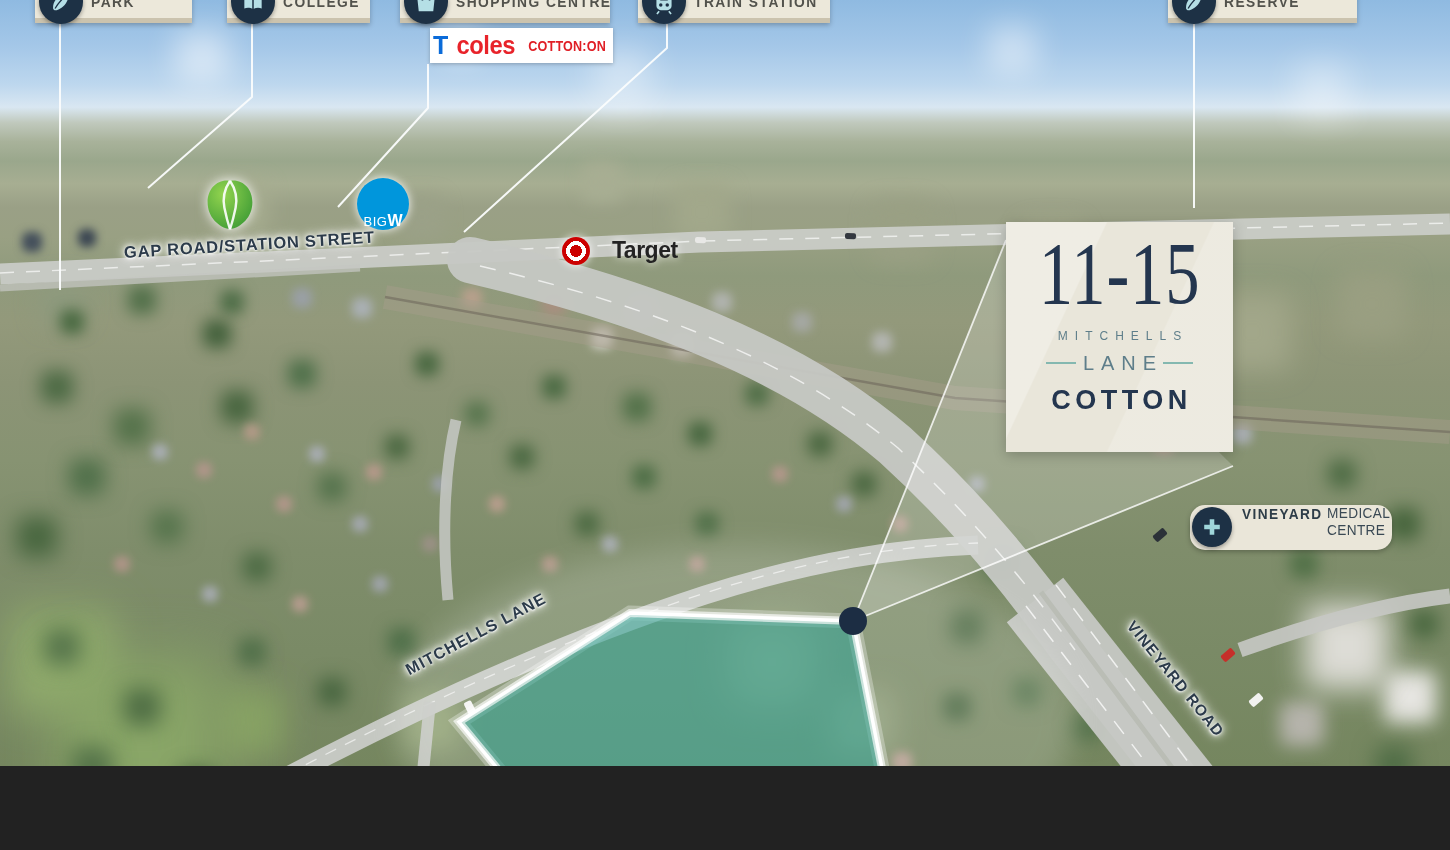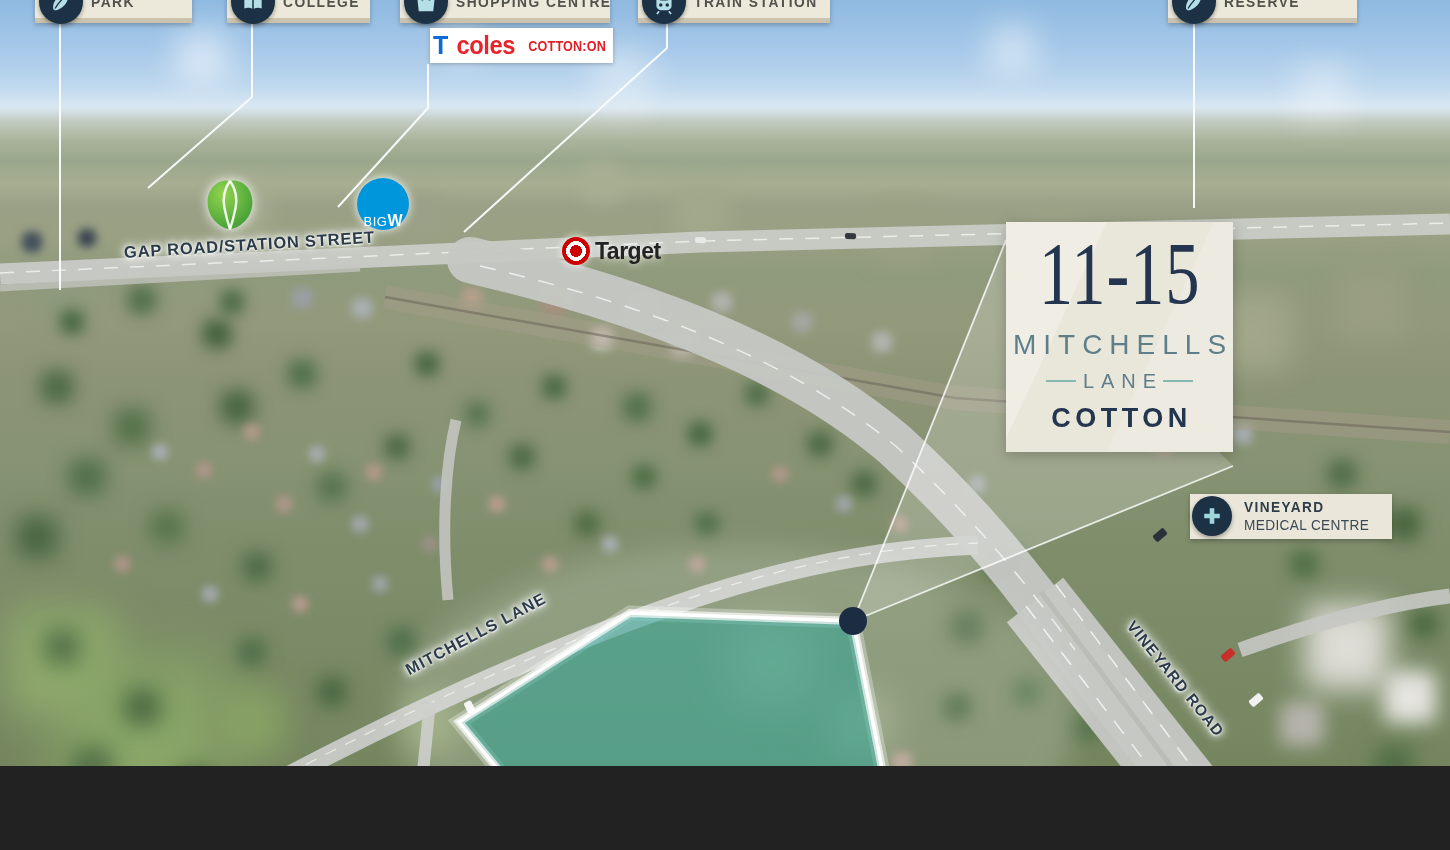--- a/index.html
+++ b/index.html
@@ -99,21 +99,21 @@
   .woolies{position:absolute;left:202px;top:175px;filter:drop-shadow(0 0 6px rgba(255,255,255,.95));}
   .bigw{
     position:absolute;left:357px;top:178px;width:52px;height:52px;border-radius:50%;
     background:#0096dc;display:flex;align-items:flex-end;justify-content:center;
     filter:drop-shadow(0 0 5px rgba(255,255,255,.95));color:#fff;padding-top:0;
   }
   .bigw-inner{display:flex;align-items:baseline;margin-top:16px;}
   .bigw-big{font-size:13px;font-weight:400;letter-spacing:.5px;}
   .bigw-w{font-size:16px;font-weight:800;}
   .target{
-    position:absolute;left:562px;top:237px;display:flex;align-items:center;gap:5px;
+    position:absolute;left:562px;top:237px;display:flex;gap:22px;
     filter:drop-shadow(0 0 4px rgba(255,255,255,.95));
   }
   .bullseye{
     width:28px;height:28px;border-radius:50%;
     background:radial-gradient(circle,#c00 0 30%,#fff 30% 50%,#c00 50% 76%,rgba(255,255,255,0) 78%);
   }
   .target-word{font-size:23px;font-weight:700;color:#232323;letter-spacing:-.5px;}
 
   
   .road-label{
@@ -130,31 +130,31 @@
     background:
       linear-gradient(115deg,rgba(255,255,255,.28) 0 30%,rgba(255,255,255,0) 30.5% 62%,rgba(255,255,255,.18) 62.5% 100%),
       #e9e6da;
     box-shadow:0 3px 12px rgba(0,0,0,.22);
     display:flex;flex-direction:column;align-items:center;box-sizing:border-box;padding-top:12px;text-align:center;
   }
   .card-number{
     font-family:"Liberation Serif",serif;font-size:88px;line-height:.92;color:#24364f;
     transform:scaleX(.78);letter-spacing:1px;
   }
-  .card-name-top{margin-top:14px;font-size:28px;letter-spacing:7px;padding-left:7px;color:#5e7e8a;}
+  .card-name-top{margin-top:14px;font-size:12px;letter-spacing:7px;padding-left:7px;color:#5e7e8a;}
   .card-name-row{margin-top:9px;display:flex;align-items:center;}
   .card-dash{width:30px;height:2px;background:#84b8b0;}
   .card-name-bottom{font-size:20px;letter-spacing:7px;padding-left:7px;color:#5e7e8a;}
   .card-suburb{margin-top:10px;font-size:27px;font-weight:700;letter-spacing:4.5px;padding-left:4px;color:#24364f;}
 
   
   .medical{
-    position:absolute;left:1190px;top:494px;width:202px;height:45px;background:#eae6d9;
+    position:absolute;left:1190px;top:505px;width:202px;height:45px;background:#eae6d9;
     box-shadow:0 2px 5px rgba(0,0,0,.25);box-sizing:border-box;
-    display:flex;flex-direction:column;justify-content:center;padding-left:54px;
+    display:flex;flex-direction:row;justify-content:center;padding-left:54px;border-radius:15px;
   }
   .medical .icon-circle{left:2px;top:2px;width:40px;height:40px;}
   .medical .icon-circle svg{width:22px;height:22px;}
   .med-line1{font-size:14.5px;font-weight:700;letter-spacing:1.5px;color:#2e3d48;line-height:1.3;transform:scaleX(.94);transform-origin:left;}
   .med-line2{font-size:14.5px;font-weight:400;letter-spacing:.4px;color:#3a4954;line-height:1.2;transform:scaleX(.94);transform-origin:left;}
 
   
   .watermark{position:absolute;left:1148px;top:772px;opacity:.52;}
 </style>
 </head>

